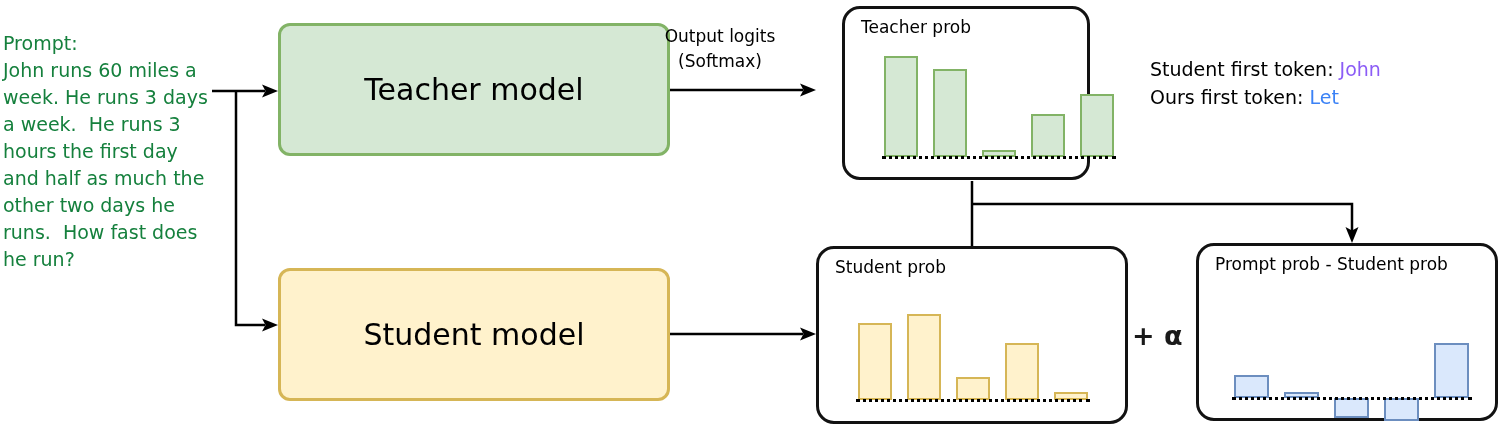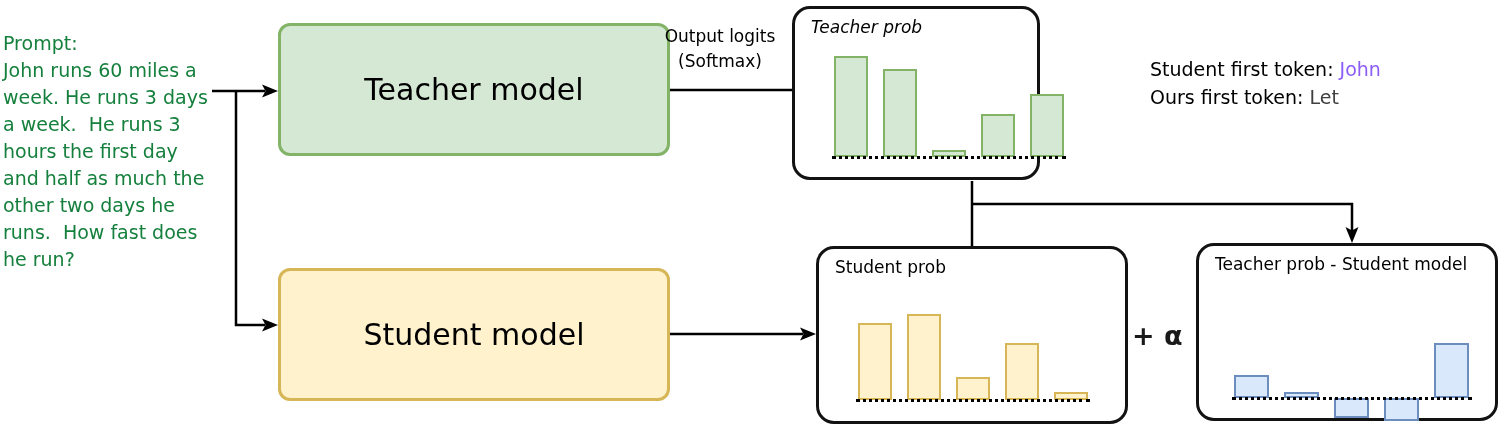--- a/index.html
+++ b/index.html
@@ -14,21 +14,21 @@
                display:flex; align-items:center; justify-content:center;
                font-size:30px; color:#000; z-index:1; }
   .teacher-box { left:278px; top:23px; background:#d5e8d4; border:3px solid #82b366; }
   .student-box { left:278px; top:268px; background:#fff2cc; border:3px solid #d6b656; }
 
   .logits-label { position:absolute; left:644px; top:24px; width:152px; text-align:center;
                   font-size:17px; line-height:25px; white-space:pre-wrap; z-index:1; }
 
   .panel { position:absolute; background:#ffffff; border:3px solid #121212;
            border-radius:18px; z-index:1; }
-  .panel-teacher { left:792px; top:6px;   width:248px; height:174px;font-style:italic; }
+  .panel-teacher { left:842px; top:6px;   width:248px; height:174px; }
   .panel-student { left:816px; top:246px; width:312px; height:178px; }
   .panel-diff    { left:1196px; top:243px; width:302px; height:178px; }
   .panel-title { position:absolute; left:16px; top:8px; font-size:17px; color:#000; white-space:nowrap; }
 
   .bar { position:absolute; z-index:1; }
   .baseline { position:absolute; height:0; border-top:3px dotted #000; z-index:2; }
   .baseline-teacher { left:37px; top:147px; width:234px; }
   .baseline-student { left:37px; top:150px; width:234px; }
   .baseline-diff    { left:33px; top:151px; width:240px; }
 
@@ -99,34 +99,34 @@
     <div class="chart-layer"></div>
       <div class="bar" style="left: 235px; width: 34px; height: 8px; top: 143px; background: rgb(255, 242, 204); border: 2px solid rgb(214, 182, 86);"></div>
       <div class="bar" style="left: 186px; width: 34px; height: 57px; top: 94px; background: rgb(255, 242, 204); border: 2px solid rgb(214, 182, 86);"></div>
       <div class="bar" style="left: 137px; width: 34px; height: 23px; top: 128px; background: rgb(255, 242, 204); border: 2px solid rgb(214, 182, 86);"></div>
       <div class="bar" style="left: 88px; width: 34px; height: 86px; top: 65px; background: rgb(255, 242, 204); border: 2px solid rgb(214, 182, 86);"></div>
       <div class="bar" style="left: 39px; width: 34px; height: 77px; top: 74px; background: rgb(255, 242, 204); border: 2px solid rgb(214, 182, 86);"></div>
     <div class="baseline baseline-student"></div>
   </div>
 
   <div class="panel panel-diff">
-    <div class="panel-title">Teacher prob - Student model</div>
+    <div class="panel-title">Prompt prob - Student prob</div>
     <div class="chart-layer"></div>
       <div class="bar" style="left: 235px; width: 35px; height: 55px; top: 97px; background: rgb(218, 232, 252); border: 2px solid rgb(108, 142, 191);"></div>
       <div class="bar" style="left: 185px; width: 35px; height: 23px; top: 152px; background: rgb(218, 232, 252); border: 2px solid rgb(108, 142, 191);"></div>
       <div class="bar" style="left: 135px; width: 35px; height: 20px; top: 152px; background: rgb(218, 232, 252); border: 2px solid rgb(108, 142, 191);"></div>
       <div class="bar" style="left: 85px; width: 35px; height: 6px; top: 146px; background: rgb(218, 232, 252); border: 2px solid rgb(108, 142, 191);"></div>
       <div class="bar" style="left: 35px; width: 35px; height: 23px; top: 129px; background: rgb(218, 232, 252); border: 2px solid rgb(108, 142, 191);"></div>
     <div class="baseline baseline-diff"></div>
   </div>
 
   <div class="alpha">+ α</div>
 
   <div class="tokens">
     <div>
       <span class="lbl">Student first token</span><span>: </span><span style="color: #8b5cf6;">John</span>
     </div>
     <div>
-      <span class="lbl">Ours first token</span><span>: </span><span style="color: #404040;">Let</span>
+      <span class="lbl">Ours first token</span><span>: </span><span style="color: #3b82f6;">Let</span>
     </div>
   </div>
 
 </div>
 
 </body></html>

